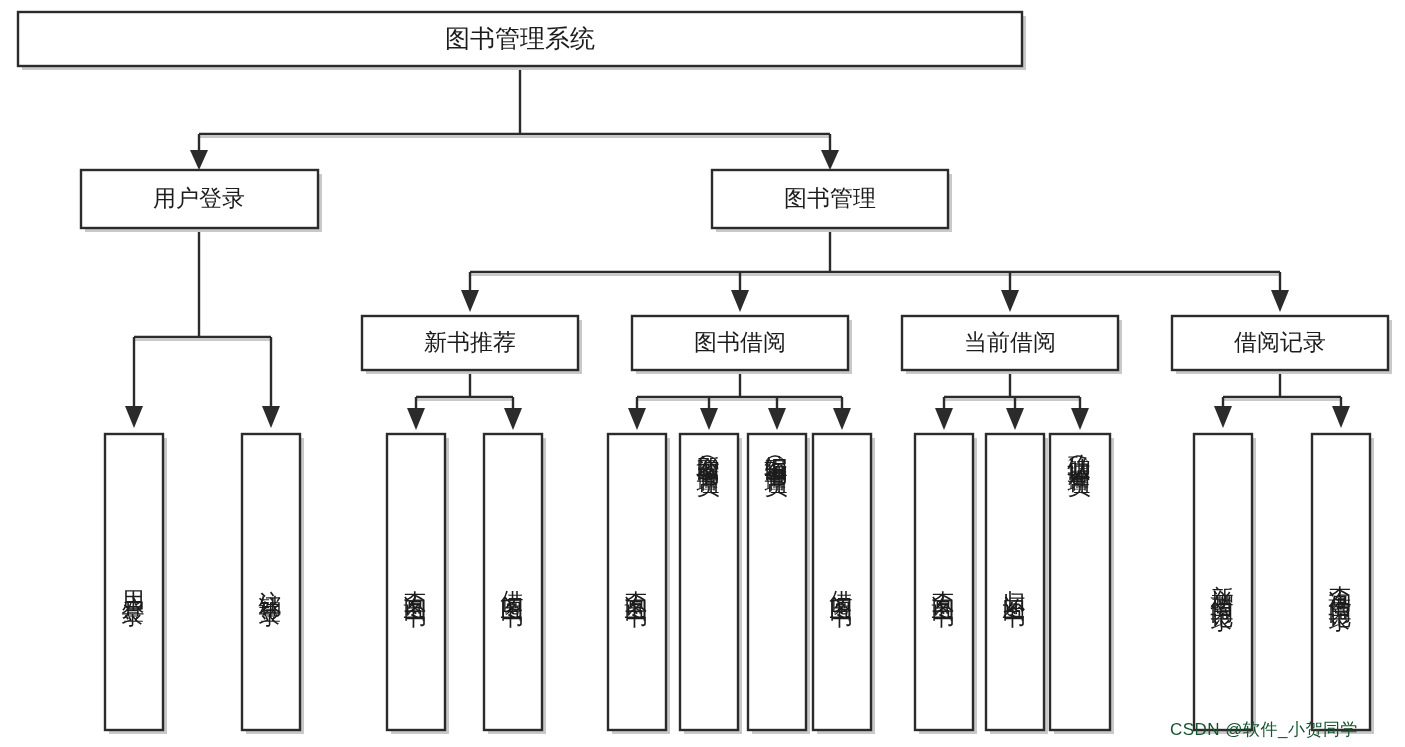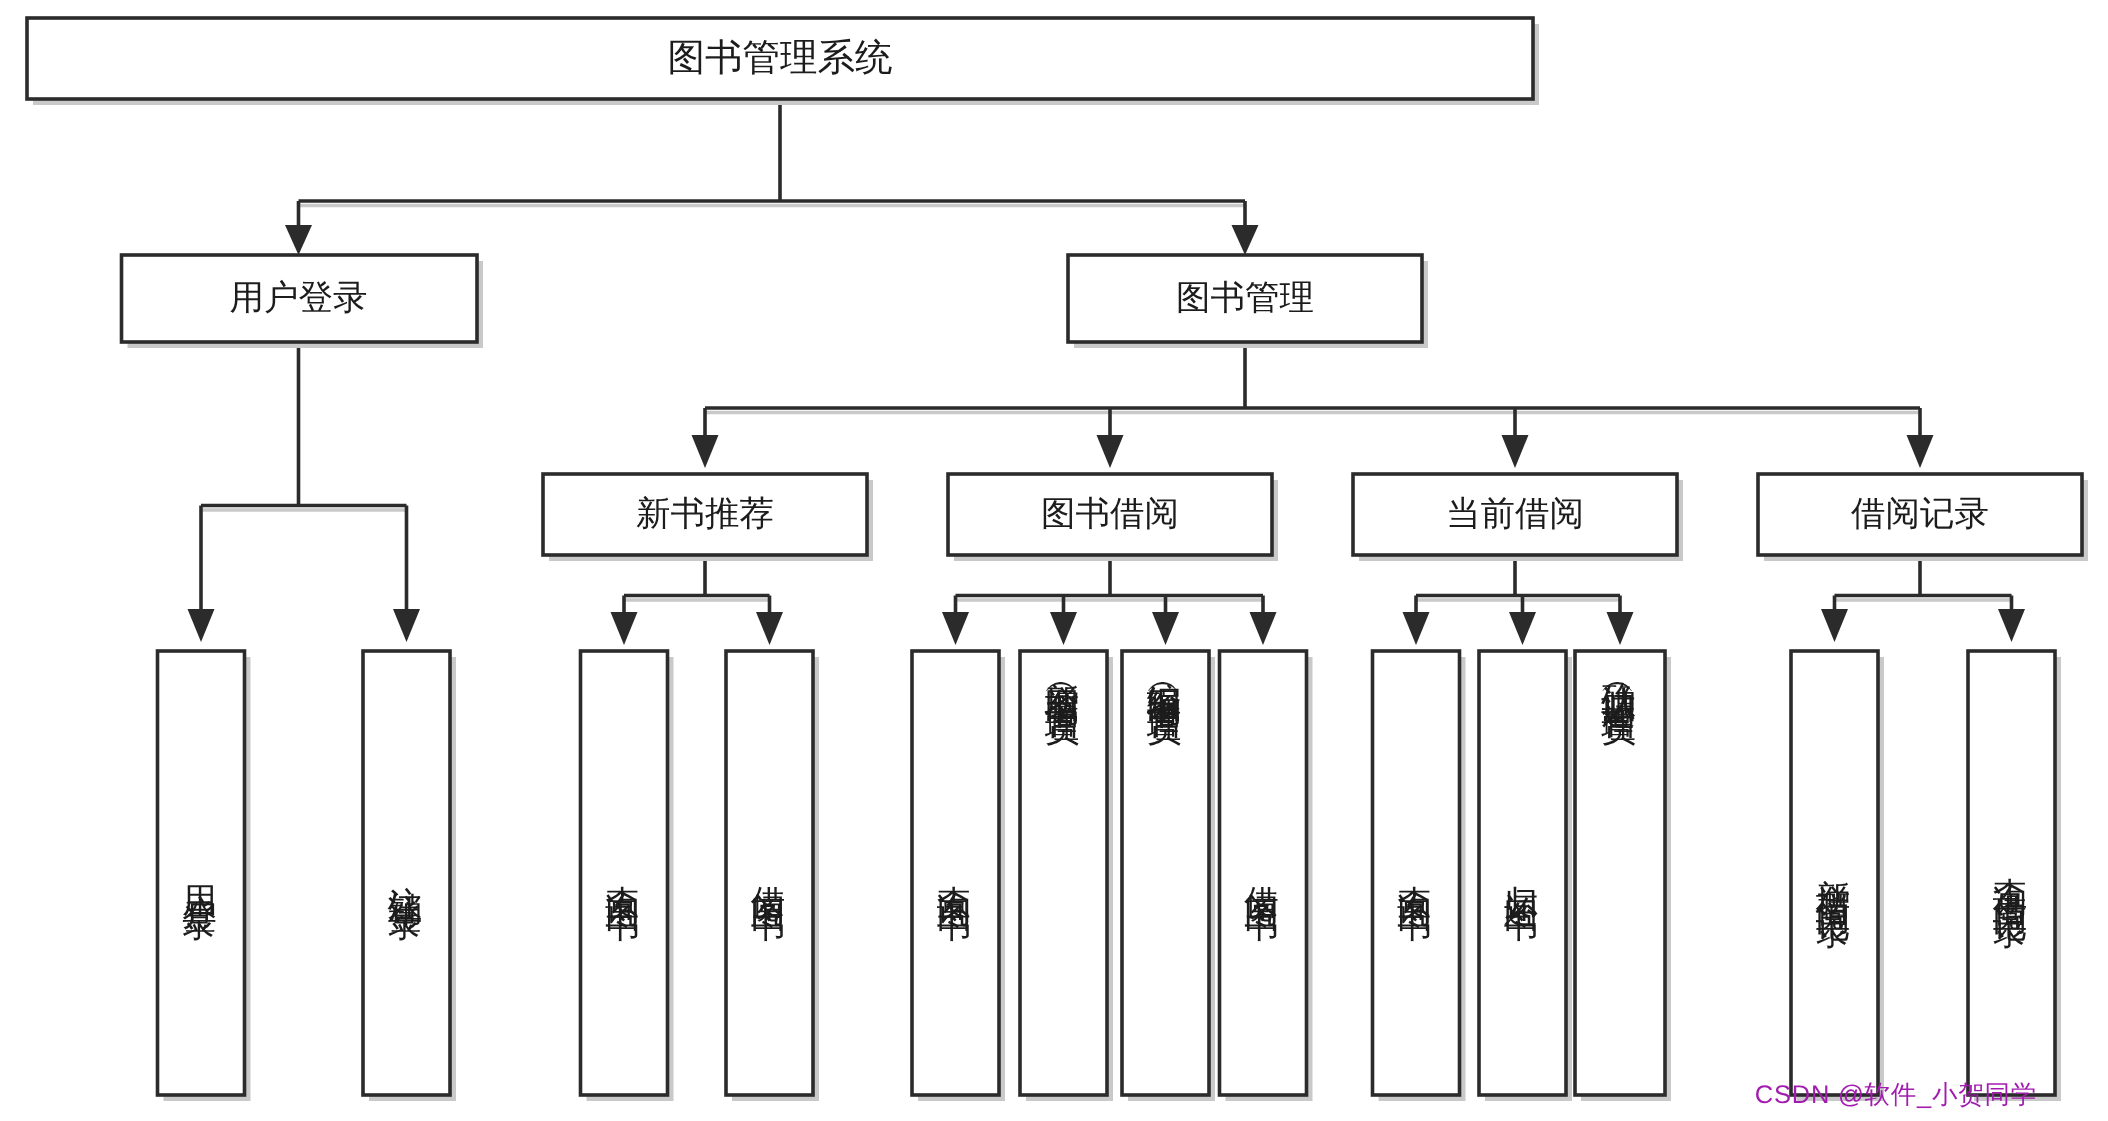--- a/index.html
+++ b/index.html
@@ -67,21 +67,21 @@
     writing-mode: vertical-rl;
     text-orientation: upright;
     letter-spacing: 4px;
   }
   .watermark {
     position: absolute;
     right: 9px;
     bottom: 6px;
     font-family: "Liberation Sans", "DejaVu Sans", sans-serif;
     font-size: 17px;
-    color: #a21caf;
+    color: #14532d;
     letter-spacing: 0.5px;
     white-space: nowrap;
     pointer-events: none;
     user-select: none;
   }
 </style>
 </head>
 <body>
 
 <div id="diagram-root">

